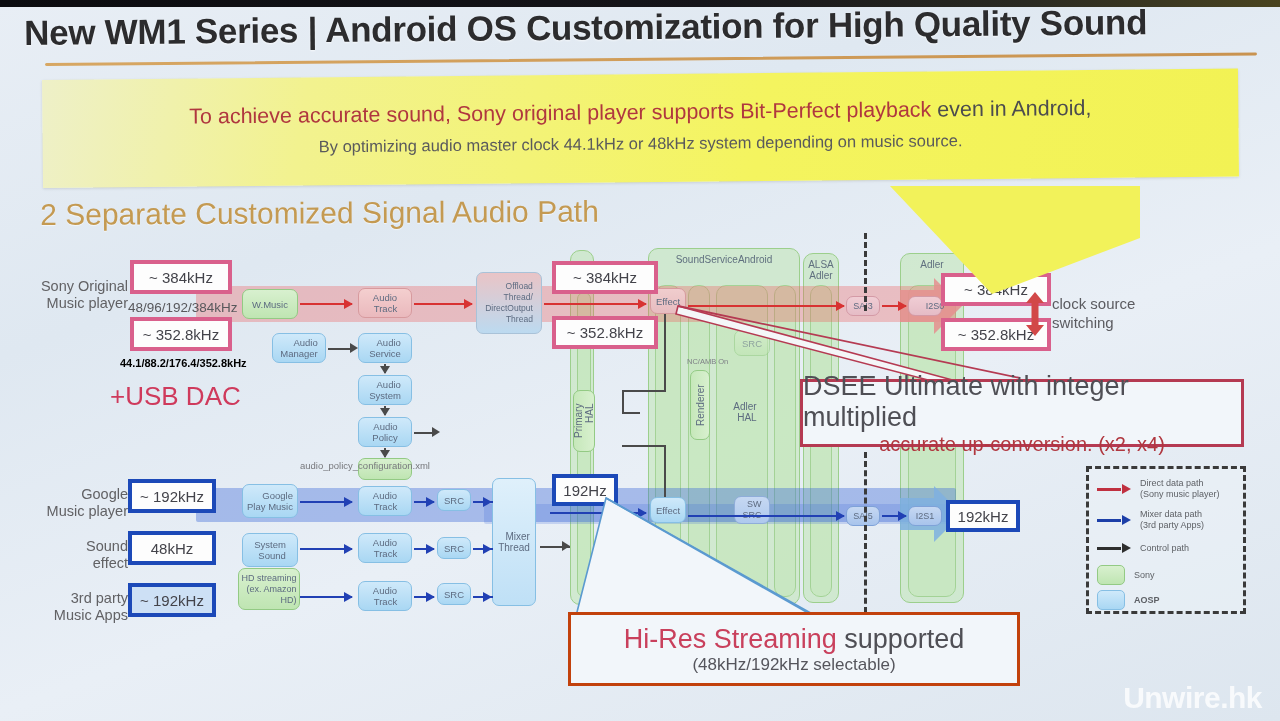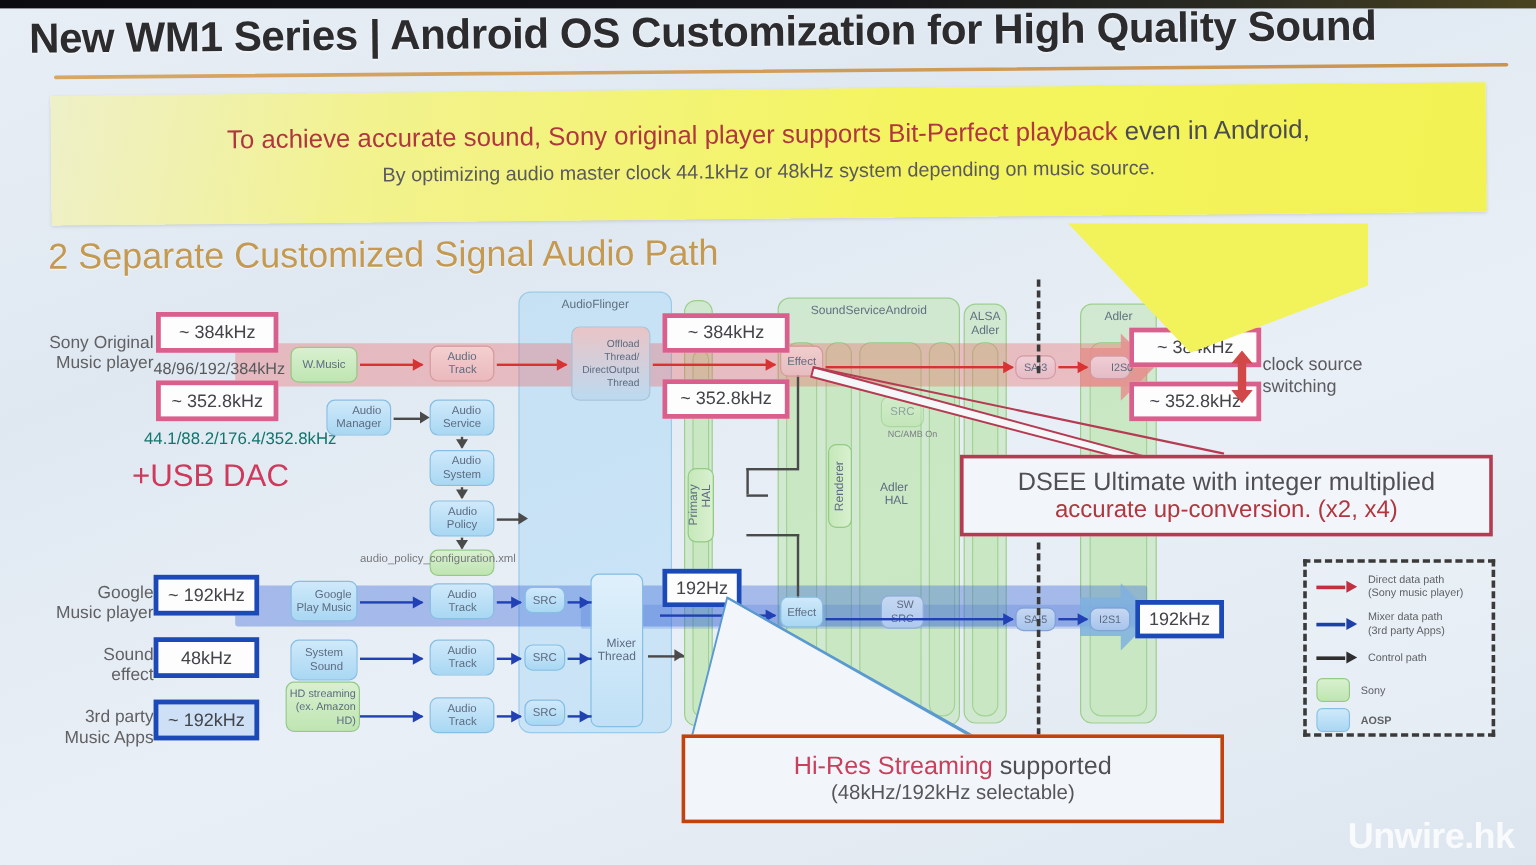--- a/index.html
+++ b/index.html
@@ -82,21 +82,21 @@
   .chev{position:absolute;}
 
   
   .dashv{position:absolute;width:0;border-left:3px dashed #3a3a3a;}
 
   
   .callout{position:absolute;box-sizing:border-box;background:#f2f6fa;
     display:flex;flex-direction:column;align-items:center;justify-content:center;}
   .callout.red{border:3px solid #b53a52;}
   .callout.blue{border:3px solid #c2410c;}
-  .co-l1{font-size:21px;color:#4f4f55;}
+  .co-l1{font-size:27px;color:#4f4f55;}
   .co-l2{font-size:20px;color:#b0373f;}
   .co-s2{font-size:17px;color:#55555c;}
 
   
   .legend{position:absolute;left:1086px;top:466px;width:160px;height:148px;
     box-sizing:border-box;border:3px dashed #3a3a3a;background:rgba(238,243,248,.45);}
   .lg-row{position:absolute;left:8px;display:flex;align-items:center;}
   .lg-txt{font-size:9px;color:#5e6166;line-height:10.5px;margin-left:9px;}
   .lg-arrow{position:relative;width:34px;height:10px;}
   .lg-arrow i{position:absolute;left:0;top:4px;width:24px;height:3px;}
@@ -127,23 +127,20 @@
 
   <div class="banner">
     <div class="banner-l1">
       <b>To achieve accurate sound, Sony original player supports Bit-Perfect playback</b><span> even in Android,</span>
     </div>
     <div class="banner-l2">By optimizing audio master clock 44.1kHz or 48kHz system depending on music source.</div>
   </div>
 
   <div class="sect">2 Separate Customized Signal Audio Path</div>
 
-  <div class="grp grp-aosp" style="left:432px;top:243px;width:128px;height:368px;">
-    <div class="grp-lab">AudioFlinger</div>
-  </div>
   <div class="grp grp-sony" style="left:570px;top:250px;width:24px;height:355px;"></div>
   <div class="grp grp-sony" style="left:648px;top:248px;width:152px;height:357px;">
     <div class="grp-lab">SoundServiceAndroid</div>
   </div>
   <div class="grp grp-sony" style="left:803px;top:253px;width:36px;height:350px;">
     <div class="grp-lab" style="white-space:pre-line;">ALSA
 Adler</div>
   </div>
   <div class="grp grp-sony" style="left:900px;top:253px;width:64px;height:350px;">
     <div class="grp-lab">Adler</div>
@@ -167,21 +164,21 @@
   <div class="lbl" style="left:10px;top:486px;width:118px;white-space:pre-line;">Google
 Music player</div>
   <div class="lbl" style="left:10px;top:538px;width:118px;white-space:pre-line;">Sound
 effect</div>
   <div class="lbl" style="left:10px;top:590px;width:118px;white-space:pre-line;">3rd party
 Music Apps</div>
 
   <div class="vbox red" style="left:130px;top:260px;width:102px;height:34px;">~ 384kHz</div>
   <div style="position:absolute;left:128px;top:300px;width:185px;font-size:13.5px;color:#58585c;">48/96/192/384kHz</div>
   <div class="vbox red" style="left:130px;top:317px;width:102px;height:34px;">~ 352.8kHz</div>
-  <div style="position:absolute;left:120px;top:357px;width:220px;font-size:14px;color:#0f766e;">44.1/88.2/176.4/352.8kHz</div>
+  <div style="position:absolute;left:120px;top:357px;width:220px;font-size:11px;color:#000000;font-weight:bold;">44.1/88.2/176.4/352.8kHz</div>
   <div style="position:absolute;left:110px;top:381px;font-size:26px;color:#cf3a5c;">+USB DAC</div>
 
   <div class="vbox blue" style="left:128px;top:479px;width:88px;height:34px;">~ 192kHz</div>
   <div class="vbox blue" style="left:128px;top:531px;width:88px;height:34px;">48kHz</div>
   <div class="vbox bluefill" style="left:128px;top:583px;width:88px;height:34px;">~ 192kHz</div>
 
   <div class="box sony" style="left:242px;top:289px;width:56px;height:30px;">W.Music</div>
   <div class="box aosp" style="left:242px;top:484px;width:56px;height:34px;white-space:pre-line;">Google
 Play Music</div>
   <div class="box aosp" style="left:242px;top:533px;width:56px;height:34px;white-space:pre-line;">System
@@ -244,21 +241,21 @@
 Thread</div>
   <div class="box aosp" style="left:492px;top:478px;width:44px;height:128px;white-space:pre-line;font-size:10px;background:linear-gradient(180deg,#dff0fb,#bfe0f6);">Mixer
 Thread</div>
 
   <div class="box sony vert" style="left:573px;top:390px;width:22px;height:62px;white-space:pre-line;background:linear-gradient(90deg,#d8f0cf,#c6e8ba);font-size:10px;">Primary
 HAL</div>
   <div class="box sony" style="left:650px;top:288px;width:36px;height:26px;background:linear-gradient(180deg,#f0cdcd,#e7bcc0);border-color:#d79a9e;font-size:9.5px;">Effect</div>
   <div class="box aosp" style="left:650px;top:497px;width:36px;height:26px;font-size:9.5px;">Effect</div>
   <div class="box sony vert" style="left:690px;top:370px;width:20px;height:70px;background:linear-gradient(90deg,#d8f0cf,#c6e8ba);font-size:10px;">Renderer</div>
   <div class="box sony" style="left:734px;top:330px;width:36px;height:26px;opacity:.55;font-size:9.5px;">SRC</div>
-  <div style="position:absolute;left:727px;top:357px;width:54px;text-align:right;font-size:7.5px;color:#7e8086;">NC/AMB On</div>
+  <div style="position:absolute;left:687px;top:357px;width:54px;text-align:left;font-size:7.5px;color:#7e8086;">NC/AMB On</div>
   <div class="box aosp" style="left:734px;top:496px;width:36px;height:28px;white-space:pre-line;font-size:9px;background:linear-gradient(180deg,#c6d8f2,#aec9ee);border-color:#8fadd9;">SW
 SRC</div>
   <div class="box sony" style="left:724px;top:395px;width:42px;height:34px;white-space:pre-line;background:transparent;border:none;font-size:10px;">Adler
 HAL</div>
 
   <div class="box sony" style="left:846px;top:296px;width:34px;height:20px;background:linear-gradient(180deg,#f0cdd4,#e5bcc6);border-color:#d49aa6;font-size:9px;">SAI3</div>
   <div class="box aosp" style="left:846px;top:506px;width:34px;height:20px;background:linear-gradient(180deg,#c6d8f2,#a8c4ec);border-color:#7fa2d8;font-size:9px;">SAI5</div>
 
   <div class="chev" style="left:900px;top:278px;">
     <svg width="62" height="56" viewBox="0 0 62 56">

